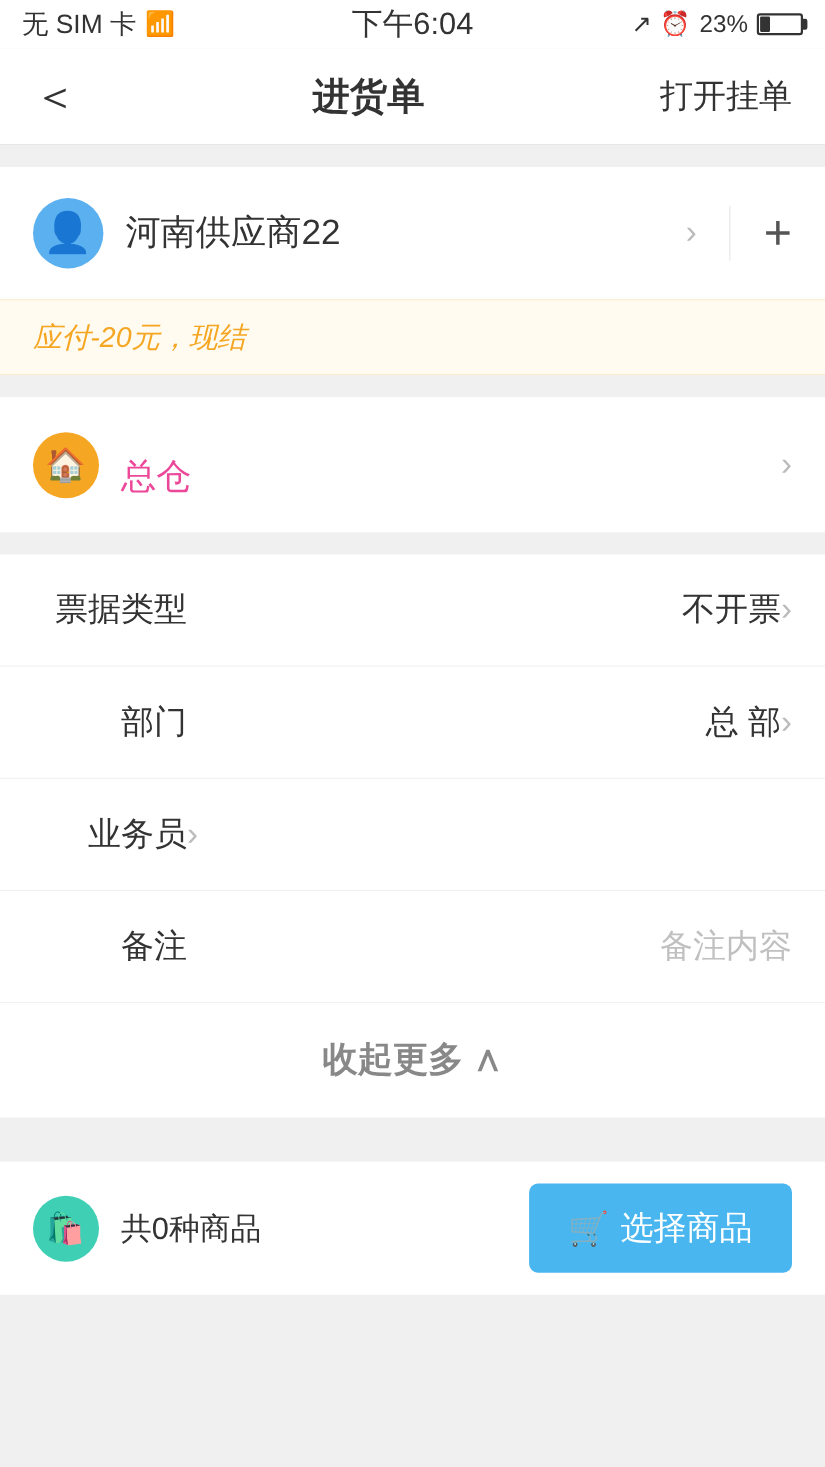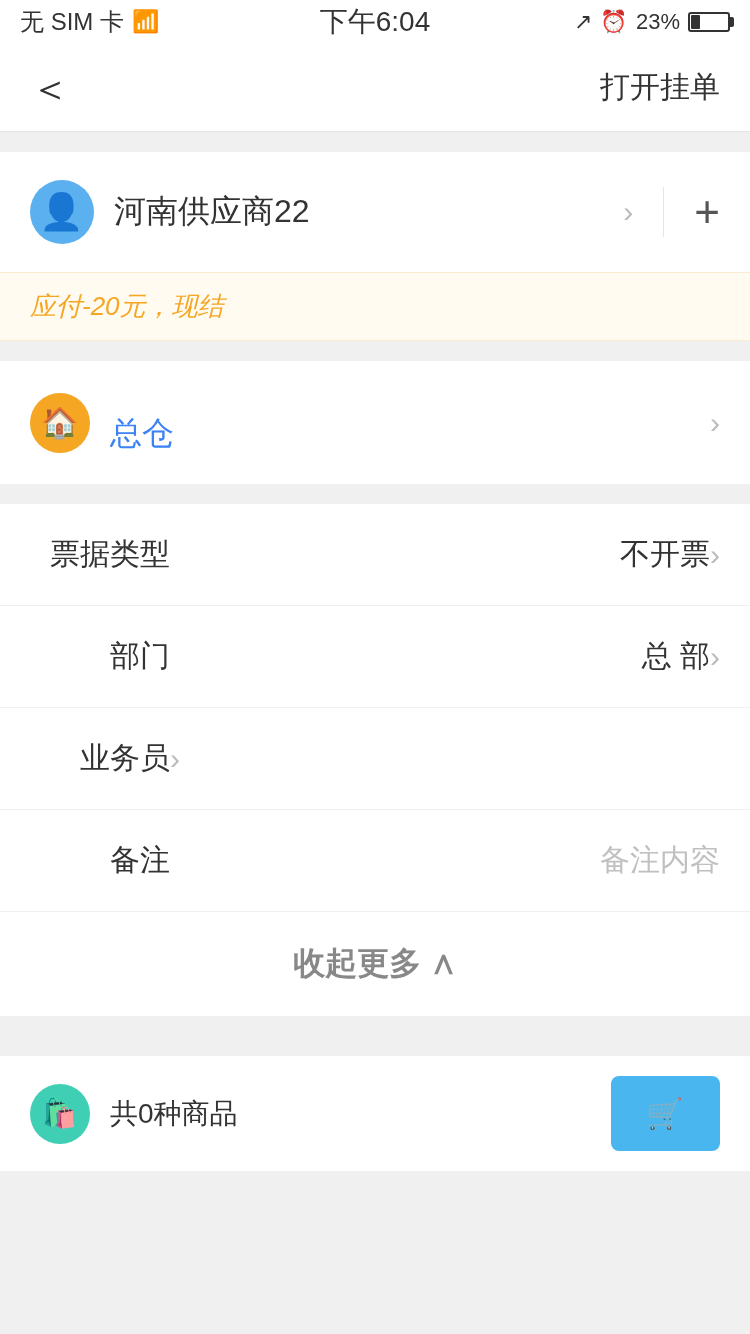--- a/index.html
+++ b/index.html
@@ -182,21 +182,21 @@
       border-radius: 50%;
       background: #f5a623;
       display: flex;
       align-items: center;
       justify-content: center;
       margin-right: 20px;
       flex-shrink: 0;
     }
     .warehouse-label {
       font-size: 32px;
-      color: #3b82f6;
+      color: #ec4899;
       flex: 1;
       margin-top: 23px;
     }
     .row-chevron {
       font-size: 30px;
       color: #bbb;
     }
 
     
     .form-section {
@@ -307,20 +307,21 @@
       <span>⏰</span>
       <span>23%</span>
       <div class="battery-icon">
         <div class="battery-fill"></div>
       </div>
     </div>
   </div>
 
   <div class="nav-bar">
     <span class="nav-back">＜</span>
+    <span class="nav-title">进货单</span>
     <span class="nav-action">打开挂单</span>
   </div>
 
   <div class="section-gap"></div>
 
   <div class="card">
     <div class="supplier-row">
       <div class="supplier-avatar">
         <span class="avatar-icon">👤</span>
       </div>
@@ -380,16 +381,17 @@
 
   <div class="section-gap"></div>
 
   <div class="bottom-bar">
     <div class="goods-icon-wrap">
       <span style="font-size:28px;">🛍️</span>
     </div>
     <span class="goods-count">共0种商品</span>
     <button class="select-btn">
       <span class="select-btn-icon">🛒</span>
+      <span>选择商品</span>
     </button>
   </div>
 
 </div>
 
 </body></html>

